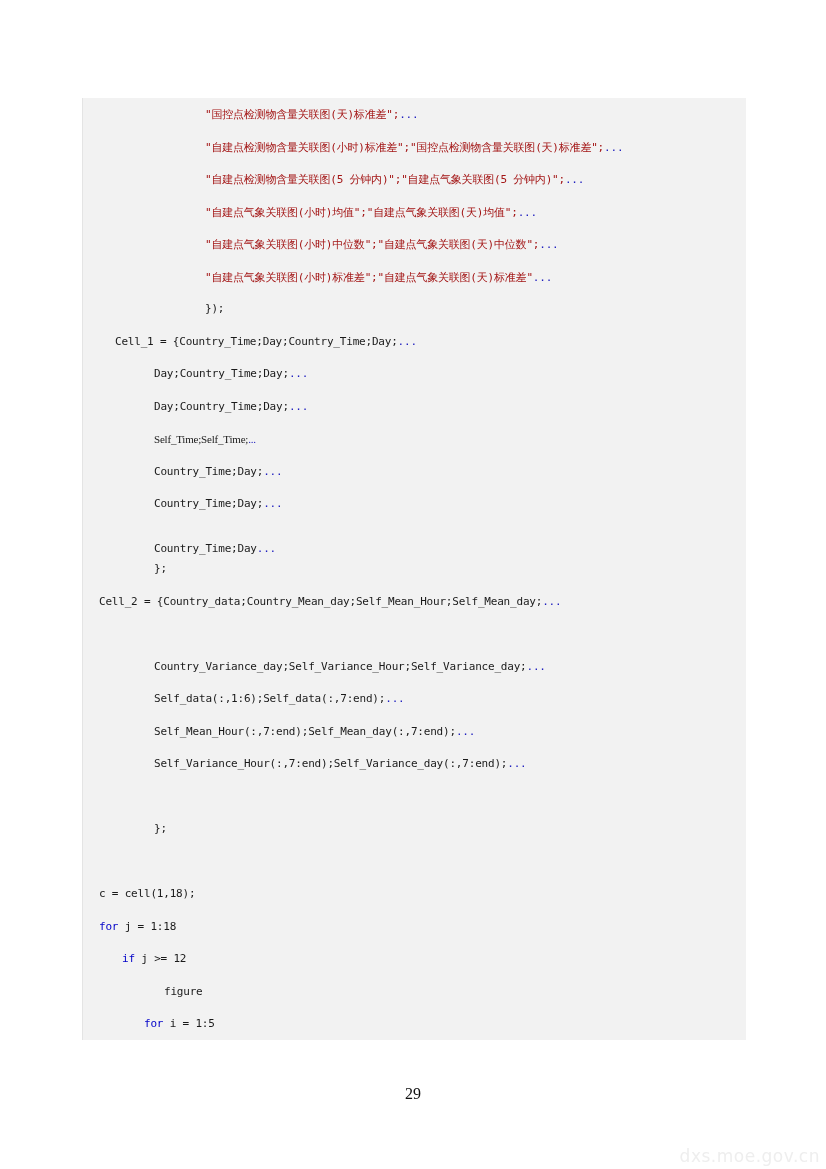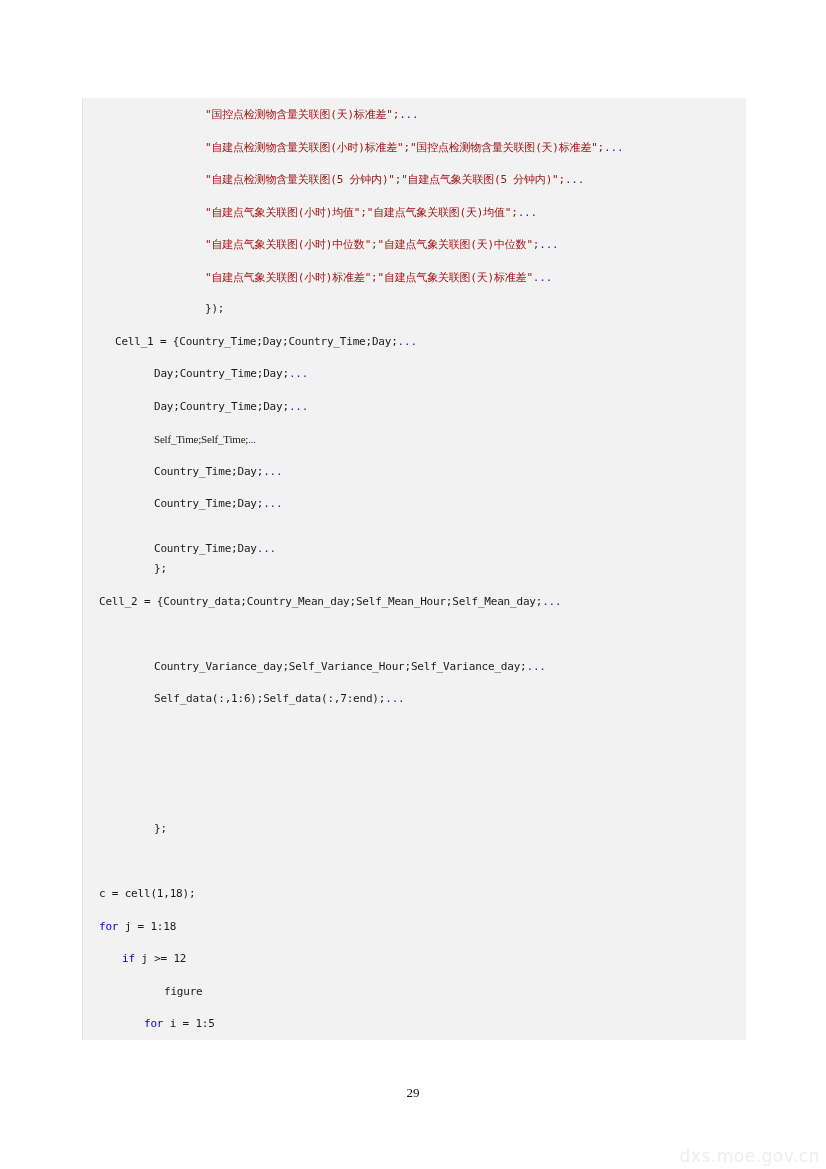--- a/index.html
+++ b/index.html
@@ -37,21 +37,21 @@
     .tok-cont { color: #1f1fbf; }
     .tok-kw { color: #0000c8; }
     .tok-plain { color: #1a1a1a; }
     .page-number {
       position: absolute;
       left: 0;
       width: 826px;
       top: 1085px;
       text-align: center;
       font-family: "Liberation Serif", serif;
-      font-size: 13px;
+      font-size: 16px;
       color: #111;
     }
     .watermark {
       position: absolute;
       right: 6px;
       top: 1146px;
       font-family: "DejaVu Sans", sans-serif;
       font-size: 17px;
       color: #eeeeee;
       letter-spacing: 0.5px;
@@ -72,20 +72,22 @@
     <div class="code-line" style="left: 71px; top: 269px;"><span class="tok-plain">Day;Country_Time;Day;</span><span class="tok-cont">...</span></div>
     <div class="code-line" style="left: 71px; top: 302px;"><span class="tok-plain">Day;Country_Time;Day;</span><span class="tok-cont">...</span></div>
     <div class="code-line" style="left: 71px; top: 334px; font-family: Liberation Serif, serif;"><span class="tok-plain">Self_Time;Self_Time;</span><span class="tok-cont">...</span></div>
     <div class="code-line" style="left: 71px; top: 367px;"><span class="tok-plain">Country_Time;Day;</span><span class="tok-cont">...</span></div>
     <div class="code-line" style="left: 71px; top: 399px;"><span class="tok-plain">Country_Time;Day;</span><span class="tok-cont">...</span></div>
     <div class="code-line" style="left: 71px; top: 444px;"><span class="tok-plain">Country_Time;Day</span><span class="tok-cont">...</span></div>
     <div class="code-line" style="left: 71px; top: 464px;"><span class="tok-plain">};</span></div>
     <div class="code-line" style="left: 16px; top: 497px;"><span class="tok-plain">Cell_2 = {Country_data;Country_Mean_day;Self_Mean_Hour;Self_Mean_day;</span><span class="tok-cont">...</span></div>
     <div class="code-line" style="left: 71px; top: 562px;"><span class="tok-plain">Country_Variance_day;Self_Variance_Hour;Self_Variance_day;</span><span class="tok-cont">...</span></div>
     <div class="code-line" style="left: 71px; top: 594px;"><span class="tok-plain">Self_data(:,1:6);Self_data(:,7:end);</span><span class="tok-cont">...</span></div>
+    <div class="code-line" style="left: 71px; top: 627px;"><span class="tok-plain">Self_Mean_Hour(:,7:end);Self_Mean_day(:,7:end);</span><span class="tok-cont">...</span></div>
+    <div class="code-line" style="left: 71px; top: 659px;"><span class="tok-plain">Self_Variance_Hour(:,7:end);Self_Variance_day(:,7:end);</span><span class="tok-cont">...</span></div>
     <div class="code-line" style="left: 71px; top: 724px;"><span class="tok-plain">};</span></div>
     <div class="code-line" style="left: 16px; top: 789px;"><span class="tok-plain">c = cell(1,18);</span></div>
     <div class="code-line" style="left: 16px; top: 822px;"><span class="tok-kw">for</span><span class="tok-plain"> j = 1:18</span></div>
     <div class="code-line" style="left: 39px; top: 854px;"><span class="tok-kw">if</span><span class="tok-plain"> j &gt;= 12</span></div>
     <div class="code-line" style="left: 61px; top: 887px; margin-left: 20px;"><span class="tok-plain">figure</span></div>
     <div class="code-line" style="left: 61px; top: 919px;"><span class="tok-kw">for</span><span class="tok-plain"> i = 1:5</span></div>
   </div>
 
 <div class="page-number">29</div>
 

